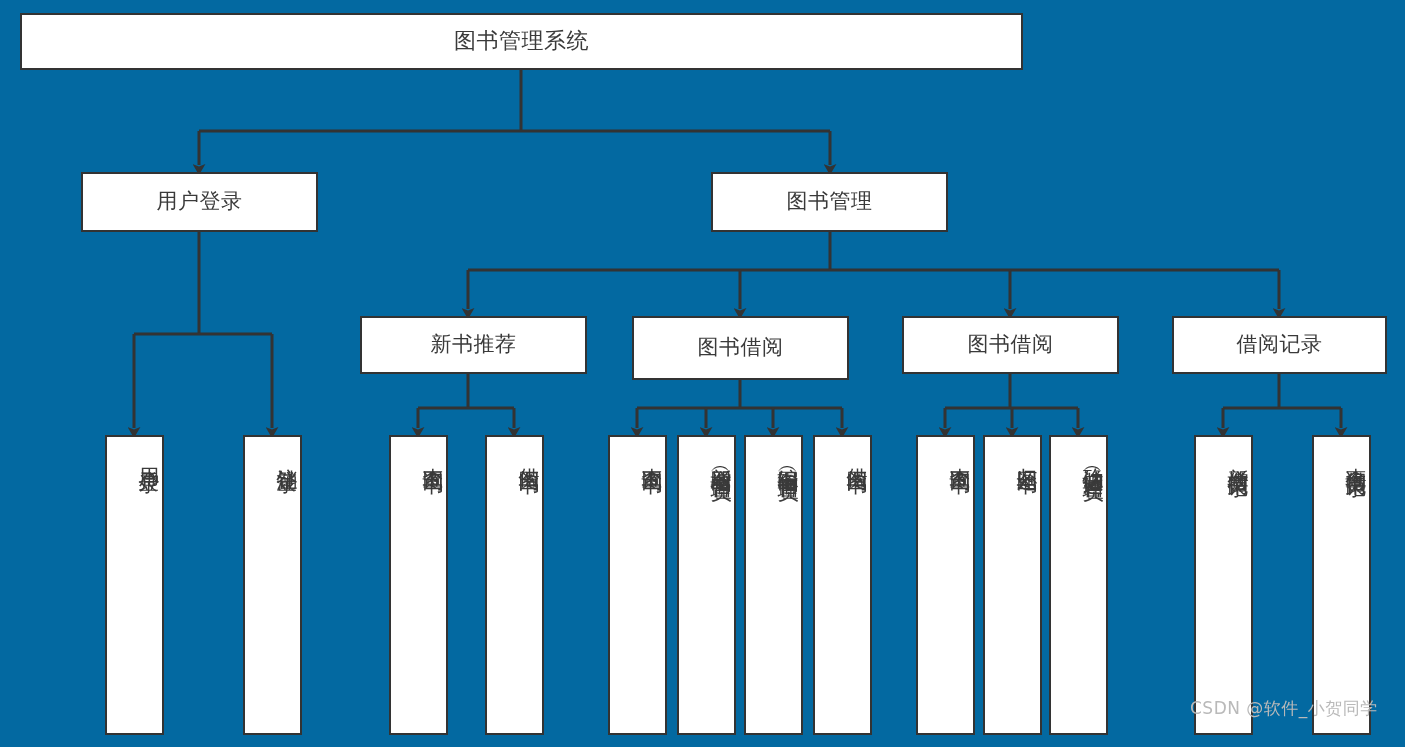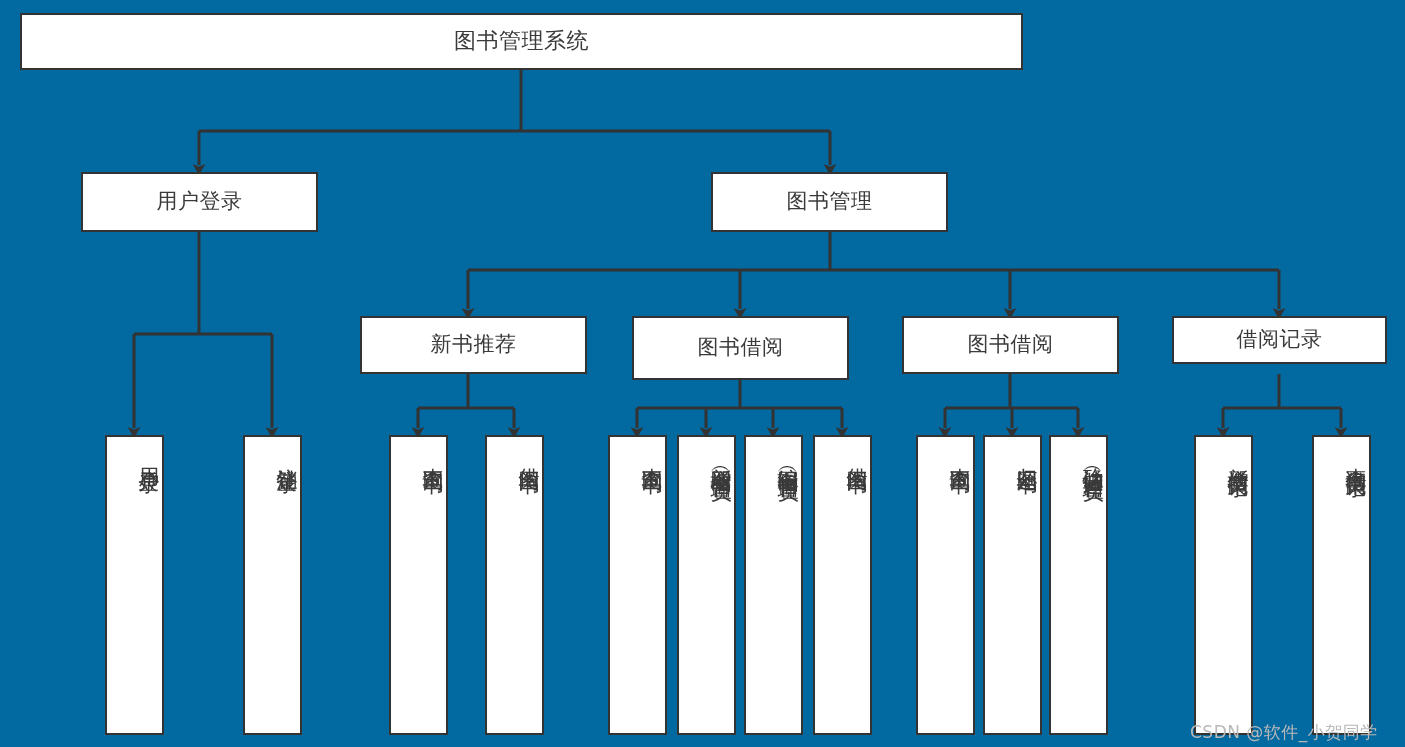--- a/index.html
+++ b/index.html
@@ -139,21 +139,21 @@
 
   <div class="node horiz" style="left:360px; top:316px; width:227px; height:58px;">
     <span>新书推荐</span>
   </div>
   <div class="node horiz" style="left:632px; top:316px; width:217px; height:64px;">
     <span>图书借阅</span>
   </div>
   <div class="node horiz" style="left:902px; top:316px; width:217px; height:58px;">
     <span>图书借阅</span>
   </div>
-  <div class="node horiz" style="left:1172px; top:316px; width:215px; height:48px;text-align:center;">
+  <div class="node horiz" style="left:1172px; top:316px; width:215px; height:58px;text-align:center;">
     <span>借阅记录</span>
   </div>
 
   <div class="node vert" style="left:105px; top:435px; width:59px; height:300px;">
     <span class="vtext">用户登录</span>
   </div>
   <div class="node vert" style="left:243px; top:435px; width:59px; height:300px;">
     <span class="vtext">注销登录</span>
   </div>
 
@@ -187,15 +187,15 @@
     <span class="vtext">确认归还（管理员）</span>
   </div>
 
   <div class="node vert" style="left:1194px; top:435px; width:59px; height:300px;">
     <span class="vtext">新增借阅记录</span>
   </div>
   <div class="node vert" style="left:1312px; top:435px; width:59px; height:300px;">
     <span class="vtext">查询借阅记录</span>
   </div>
 
-  <div class="watermark" style="left:1190px; top:721px;">CSDN @软件_小贺同学</div>
+  <div class="watermark" style="left:1190px; top:697px;">CSDN @软件_小贺同学</div>
 
 </div>
 
 </body></html>

